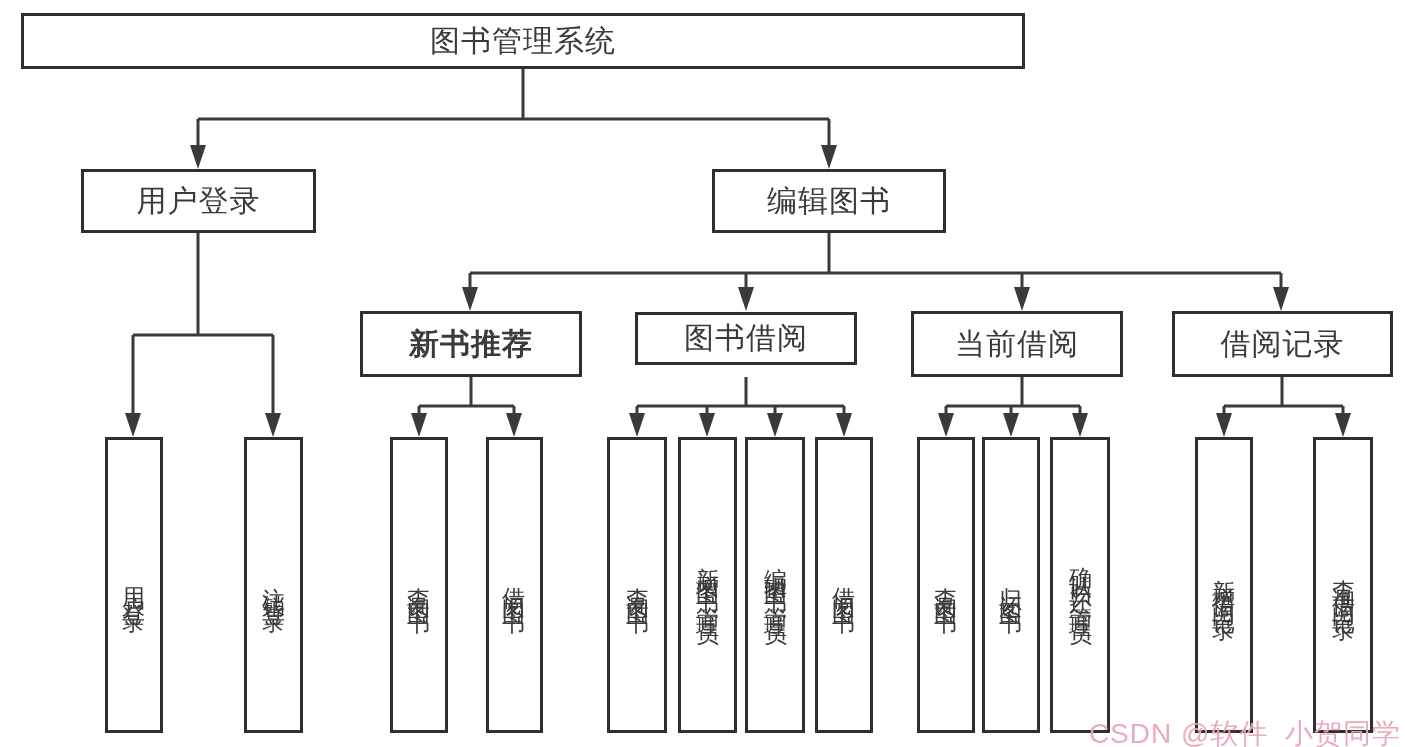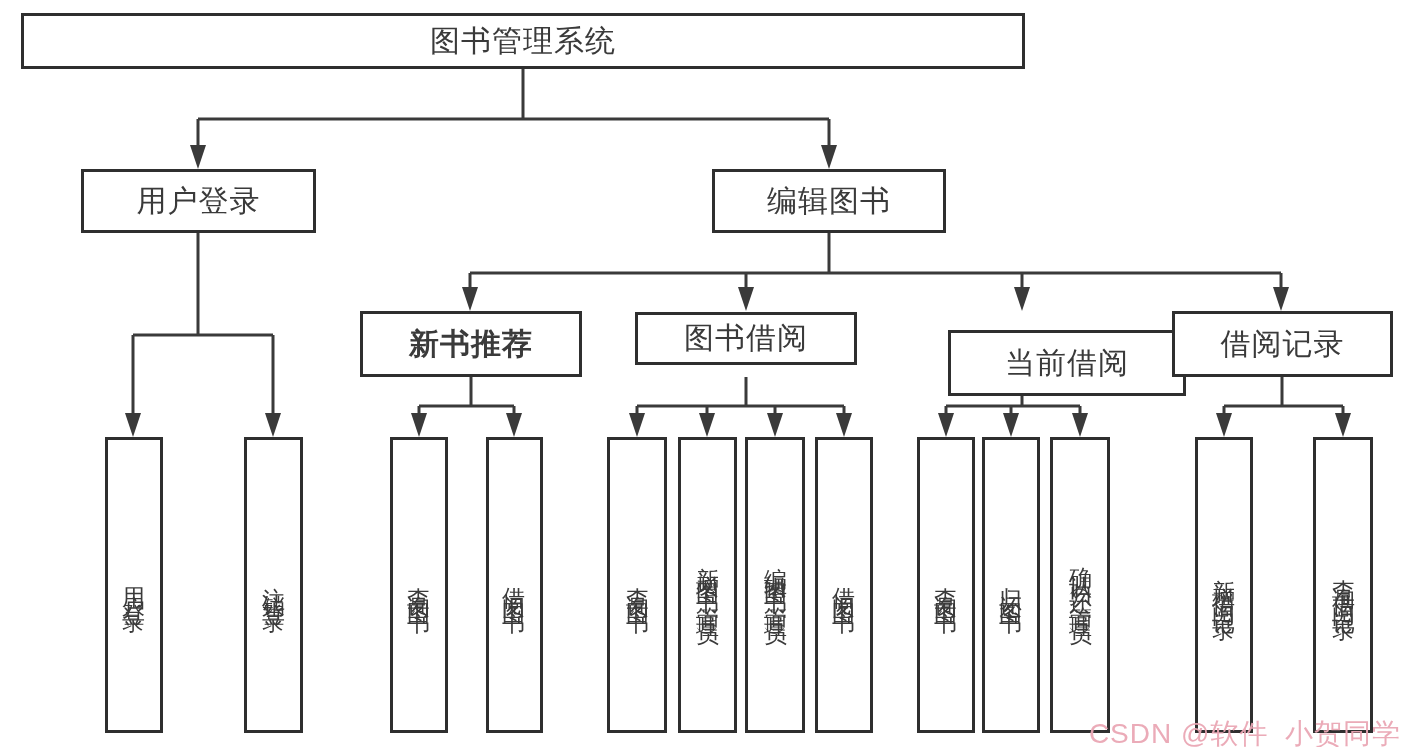--- a/index.html
+++ b/index.html
@@ -89,21 +89,21 @@
     </g>
   </svg>
 
   <div class="hbox" style="left:21px; top:13px; width:1004px; height:56px;">图书管理系统</div>
 
   <div class="hbox" style="left:81px; top:169px; width:235px; height:64px;">用户登录</div>
   <div class="hbox" style="left:712px; top:169px; width:234px; height:64px;">编辑图书</div>
 
   <div class="hbox" style="left:360px; top:311px; width:222px; height:66px;font-weight:bold;">新书推荐</div>
   <div class="hbox" style="left:635px; top:312px; width:222px; height:53px;">图书借阅</div>
-  <div class="hbox" style="left:948px; top:311px; width:238px; height:66px;margin-top:19px;">当前借阅</div>
+  <div class="hbox" style="left:911px; top:311px; width:212px; height:66px;">当前借阅</div>
   <div class="hbox" style="left:1172px; top:311px; width:221px; height:66px;">借阅记录</div>
 
   <div class="vbox" style="left:105px; top:437px; width:58px; height:296px;">用户登录</div>
   <div class="vbox" style="left:244px; top:437px; width:59px; height:296px;">注销登录</div>
 
   <div class="vbox" style="left:390px; top:437px; width:58px; height:296px;">查询图书</div>
   <div class="vbox" style="left:486px; top:437px; width:57px; height:296px;">借阅图书</div>
 
   <div class="vbox" style="left:607px; top:437px; width:60px; height:296px;">查询图书</div>
   <div class="vbox" style="left:678px; top:437px; width:59px; height:296px;">新增图书（管理员）</div>

